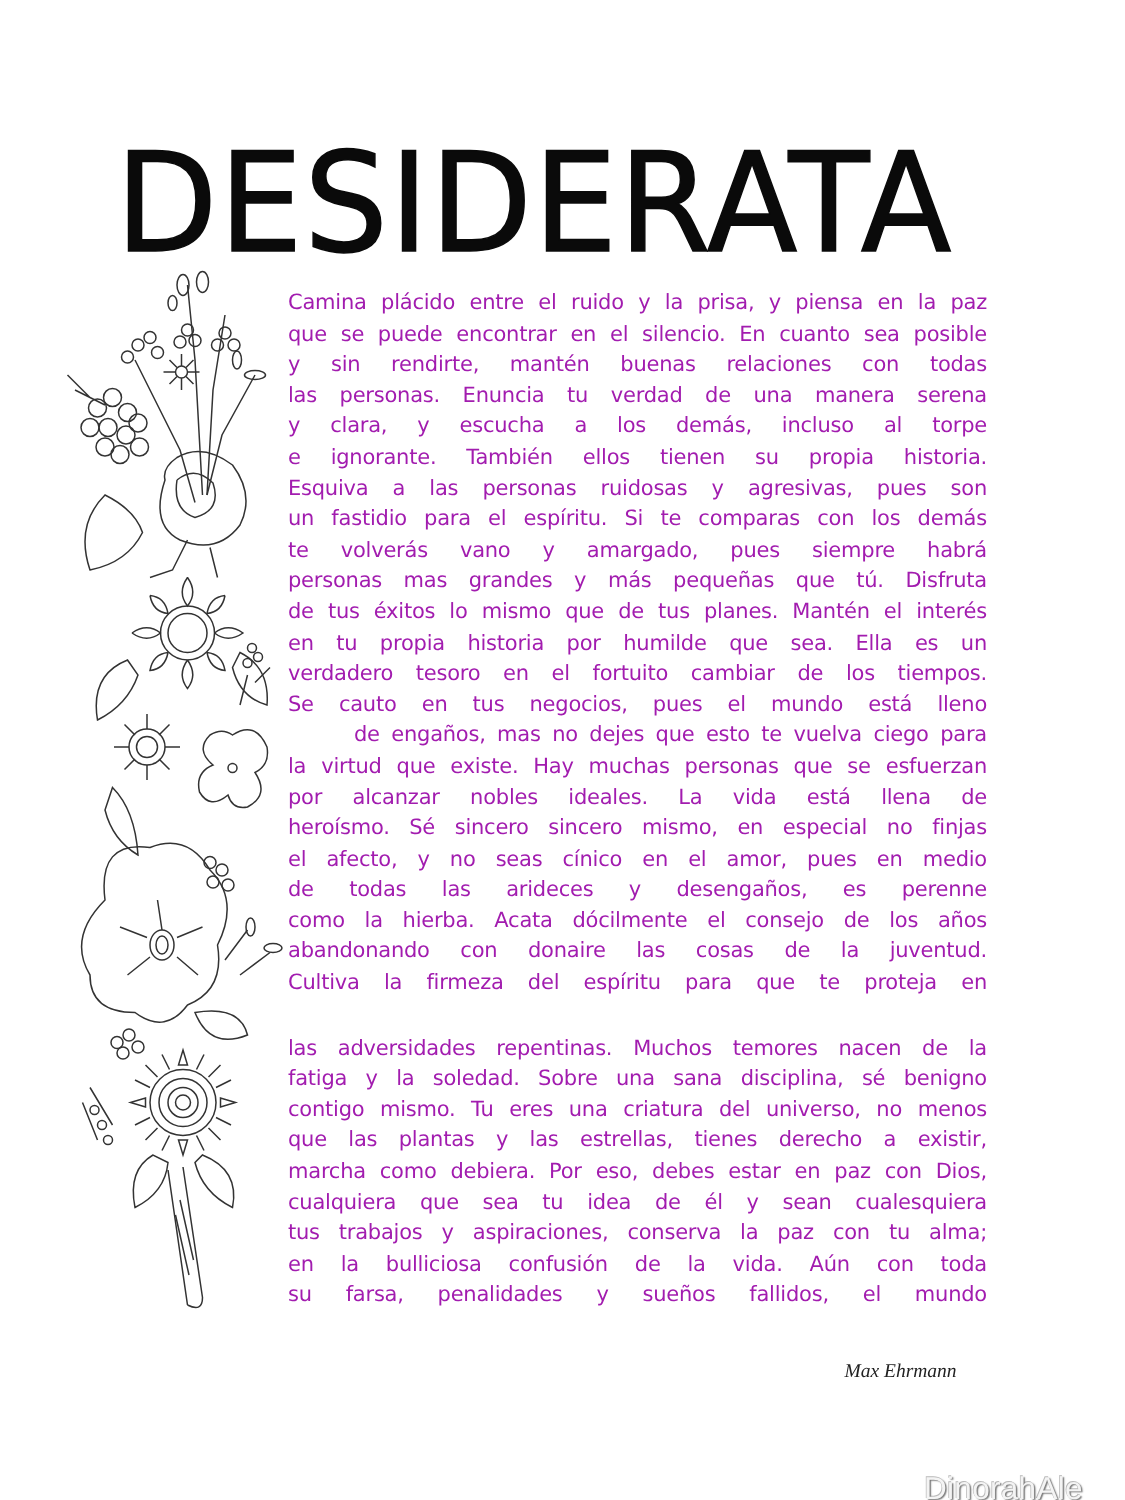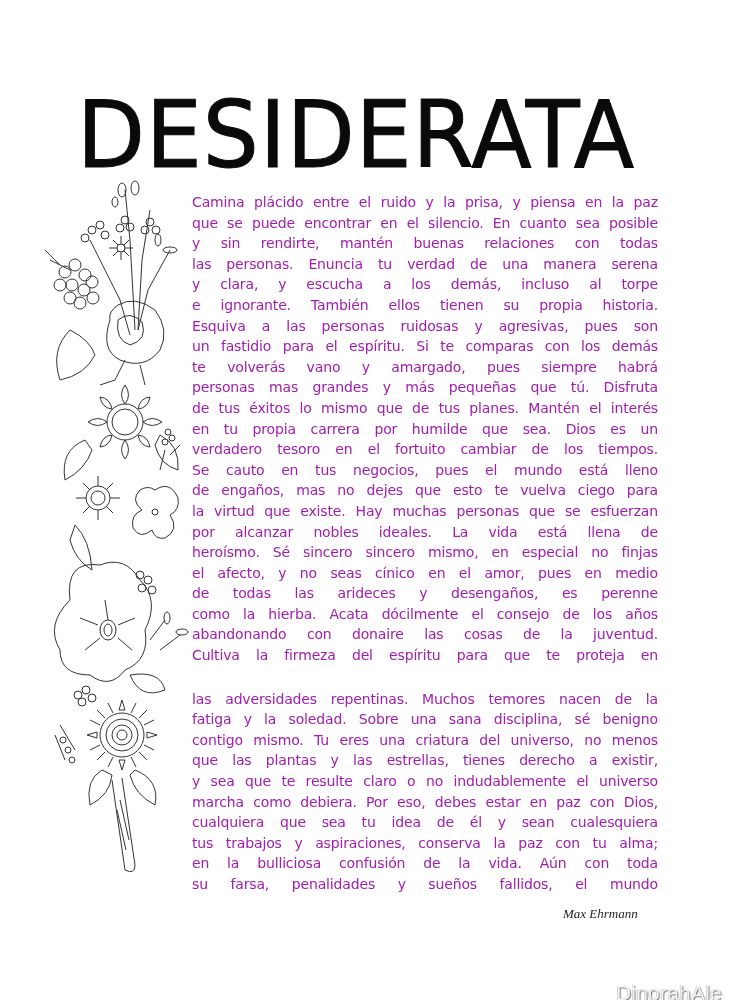--- a/index.html
+++ b/index.html
@@ -146,37 +146,36 @@
   <span class="line" style="white-space: normal;">que se puede encontrar en el silencio. En cuanto sea posible</span>
   <span class="line" style="white-space: normal;">y sin rendirte, mantén buenas relaciones con todas</span>
   <span class="line" style="white-space: normal;">las personas.  Enuncia tu verdad de una manera serena</span>
   <span class="line" style="white-space: normal;">y clara, y escucha a los demás, incluso al torpe</span>
   <span class="line" style="white-space: normal;">e ignorante. También ellos tienen su propia historia.</span>
   <span class="line" style="white-space: normal;">Esquiva a las personas ruidosas y agresivas, pues son</span>
   <span class="line" style="white-space: normal;">un fastidio para el espíritu.  Si te comparas con los demás</span>
   <span class="line" style="white-space: normal;">te volverás vano y amargado, pues siempre habrá</span>
   <span class="line" style="white-space: normal;">personas mas grandes y más pequeñas que tú.  Disfruta</span>
   <span class="line" style="white-space: normal;">de tus éxitos lo mismo que de tus planes. Mantén el interés</span>
-  <span class="line" style="white-space: normal;">en tu propia carrera por humilde que sea. Dios es un</span>
+  <span class="line" style="white-space: normal;">en tu propia historia por humilde que sea. Ella es un</span>
   <span class="line" style="white-space: normal;">verdadero tesoro en el fortuito cambiar de los tiempos.</span>
   <span class="line" style="white-space: normal;">Se cauto en tus negocios,  pues el mundo está lleno</span>
-  <span class="line" style="white-space: normal;">de engaños, mas no dejes que esto te vuelva ciego para</span>
+  <span class="line" style="white-space: normal; margin-left: 44px;">de engaños, mas no dejes que esto te vuelva ciego para</span>
   <span class="line" style="white-space: normal;">la virtud que existe. Hay muchas personas que se esfuerzan</span>
   <span class="line" style="white-space: normal;">por alcanzar nobles ideales. La vida está llena de</span>
   <span class="line" style="white-space: normal;">heroísmo. Sé sincero sincero mismo, en especial no finjas</span>
   <span class="line" style="white-space: normal;">el afecto,  y no seas cínico en el amor, pues en medio</span>
   <span class="line" style="white-space: normal;">de todas las arideces y desengaños, es perenne</span>
   <span class="line" style="white-space: normal;">como la hierba. Acata dócilmente el consejo de los años</span>
   <span class="line" style="white-space: normal;">abandonando con donaire las cosas de la juventud.</span>
   <span class="line" style="white-space: normal;">Cultiva la firmeza del espíritu para que te proteja en</span>
   <span class="line" style="white-space: normal; margin-top: 23px;">las adversidades repentinas. Muchos temores nacen de la</span>
   <span class="line" style="white-space: normal;">fatiga y la soledad. Sobre una sana disciplina, sé benigno</span>
   <span class="line" style="white-space: normal;">contigo mismo. Tu eres una criatura del universo, no menos</span>
   <span class="line" style="white-space: normal;">que las plantas y las estrellas, tienes derecho a existir,</span>
-  <span class="line" style="white-space: normal;">y sea que te resulte claro o no indudablemente el universo</span>
   <span class="line" style="white-space: normal;">marcha como debiera. Por eso, debes estar en paz con Dios,</span>
   <span class="line" style="white-space: normal;">cualquiera que sea tu idea de él y sean cualesquiera</span>
   <span class="line" style="white-space: normal;">tus trabajos y aspiraciones, conserva la paz con tu alma;</span>
   <span class="line" style="white-space: normal;">en la bulliciosa confusión de la vida. Aún con toda</span>
   <span class="line" style="white-space: normal;">su farsa, penalidades y sueños fallidos, el mundo</span>
 </div>
 
 <div class="signature">Max Ehrmann</div>
 
 <div class="watermark">DinorahAle</div>

